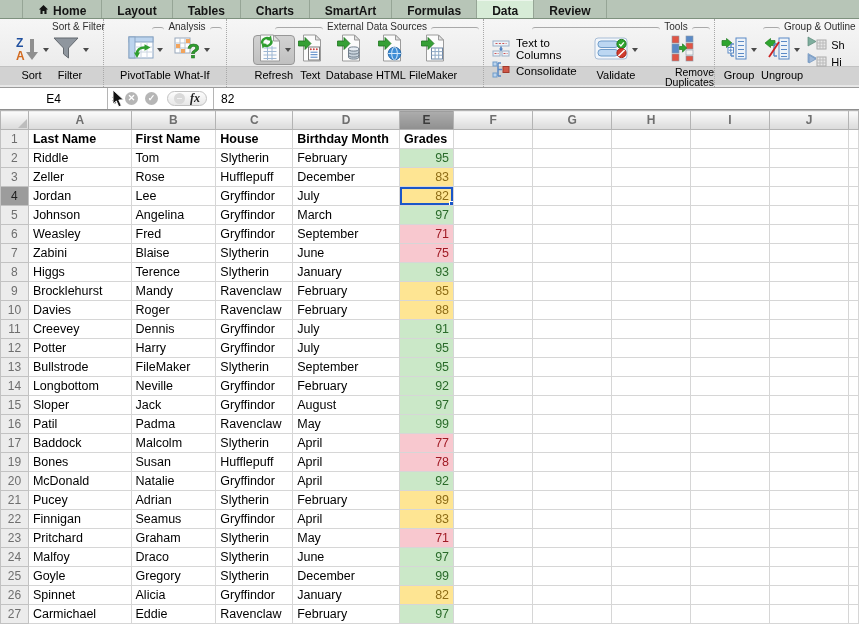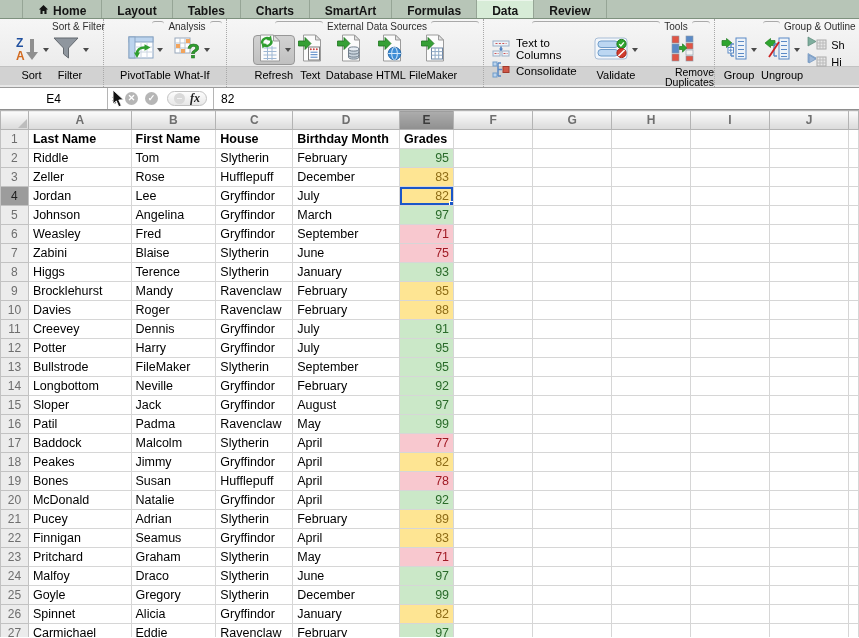--- a/index.html
+++ b/index.html
@@ -21,21 +21,21 @@
     border-bottom:1px solid #9b9b9b; }
   .band { position:absolute; left:0; right:0; bottom:2px; height:19px;
     background:#d2d2d2; border-top:1px solid #c2c2c2; }
   .rgroup { position:absolute; top:0; bottom:0; }
   .rgroup.sep { border-right:1px dotted #a8a8a8; }
   .g-sort    { left:0;    width:104px; }
   .g-analysis{ left:104px; width:123px; }
   .g-ext     { left:227px; width:257px; }
   .g-tools   { left:484px; width:231px; }
   .g-outline { left:715px; width:150px; }
-  .glabel { height:13px; padding-top:2px; display:flex; align-items:flex-start;
+  .glabel { height:13px; padding-top:2px; display:flex; align-items:flex-end;
     font-size:10px; color:#2e2e2e; white-space:nowrap;padding-left:44px; }
   .glabel::before, .glabel::after { content:""; flex:1; height:4px; margin:0 4px;
     border-top:1px solid #a9a9a9; border-radius:3px 3px 0 0; }
   .g-tools   .glabel::before { flex:7; }  .g-tools   .glabel::after { flex:1; }
   .g-outline .glabel::before { flex:5; }  .g-outline .glabel::after { flex:.4; }
   .gbody { display:flex; justify-content:center; align-items:flex-start;
     padding-top:3px; gap:3px; }
   .rbtn { display:flex; flex-direction:column; align-items:center; cursor:default; }
   .ric { height:30px; display:flex; align-items:center; }
   .rbtn.pressed .ric { background:linear-gradient(#d2d2d2,#c0c0c0);
@@ -685,34 +685,20 @@
           <td>April</td>
           <td class="grade" style="background:#f8c8cf;color:#a01a24">77</td>
           <td></td>
           <td></td>
           <td></td>
           <td></td>
           <td></td>
           <td></td>
         </tr>
         <tr>
-          <th class="rh">18</th>
-          <td>Peakes</td>
-          <td>Jimmy</td>
-          <td>Gryffindor</td>
-          <td>April</td>
-          <td class="grade" style="background:#fee593;color:#8e6c16">82</td>
-          <td></td>
-          <td></td>
-          <td></td>
-          <td></td>
-          <td></td>
-          <td></td>
-        </tr>
-        <tr>
           <th class="rh">19</th>
           <td>Bones</td>
           <td>Susan</td>
           <td>Hufflepuff</td>
           <td>April</td>
           <td class="grade" style="background:#f8c8cf;color:#a01a24">78</td>
           <td></td>
           <td></td>
           <td></td>
           <td></td>

